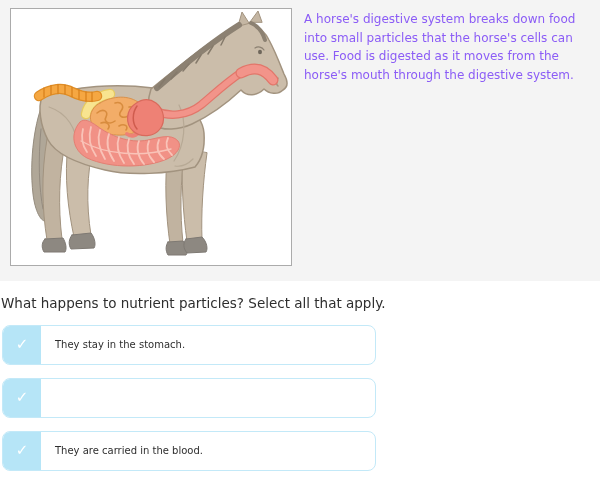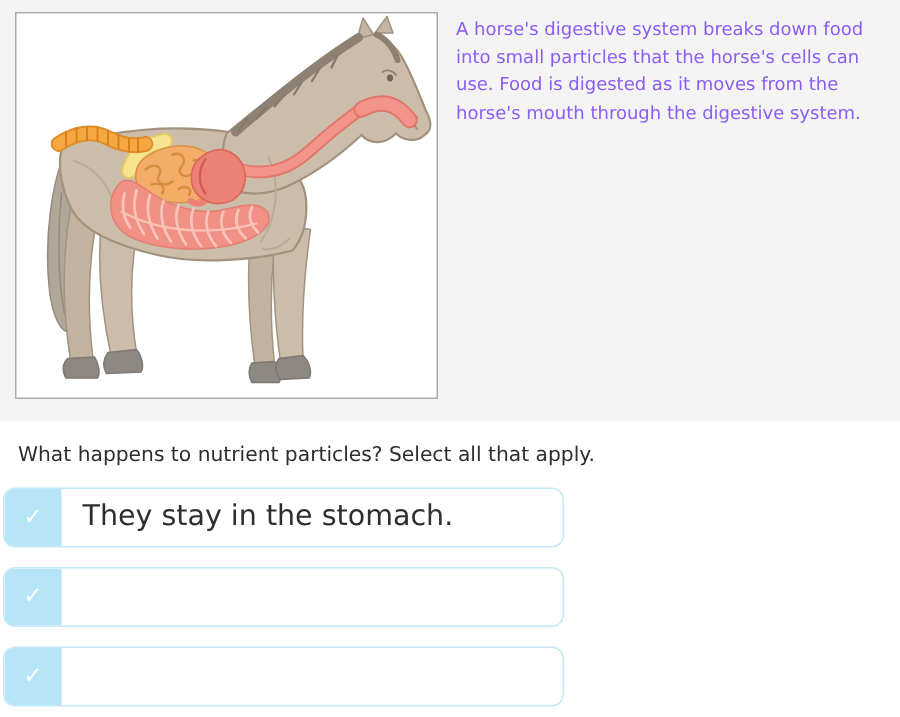--- a/index.html
+++ b/index.html
@@ -17,36 +17,36 @@
   .illo-box{
     position:absolute;left:10px;top:8px;width:282px;height:258px;
     background:#fff;border:1px solid var(--panel-border);
   }
   .illo-box svg{width:100%;height:100%;display:block;}
   .passage{
     position:absolute;left:304px;top:10px;width:280px;
     font-size:12px;line-height:1.55;color:#8b5cf6;
   }
   .question{
-    margin:14px 0 0 12px;font-size:13.5px;line-height:1.3;color:#2e2e2e;
+    margin:14px 0 0 1px;font-size:13.5px;line-height:1.3;color:#2e2e2e;
   }
   .options{margin:12px 0 0 2px;width:376px;}
   .option{
     display:flex;align-items:stretch;width:374px;min-height:40px;
     background:#fff;border:1.5px solid var(--option-border);border-radius:8px;
     margin-bottom:13px;overflow:hidden;cursor:pointer;
   }
   .check-cell{
     flex:0 0 38px;background:var(--checkbox-bg);
     display:flex;align-items:center;justify-content:center;
   }
   .check{color:var(--checkmark);font-size:15px;font-weight:700;line-height:1;}
   .option-text{
     display:flex;align-items:center;padding:4px 14px;
-    font-size:19px;line-height:1.3;color:#2e2e2e;
+    font-size:10px;line-height:1.3;color:#2e2e2e;
   }
 </style>
 </head>
 <body>
 
 <div class="banner">
   <div class="illo-box">
     <svg viewBox="0 0 280 256" xmlns="http://www.w3.org/2000/svg">
       <g stroke-linejoin="round" stroke-linecap="round">
 
@@ -152,14 +152,15 @@
   </div>
   <div class="option">
     <div class="check-cell">
       <span class="check">✓</span>
     </div>
   </div>
   <div class="option">
     <div class="check-cell">
       <span class="check">✓</span>
     </div>
+    <div class="option-text">They are carried in the blood.</div>
   </div>
 </div>
 
 </body></html>

